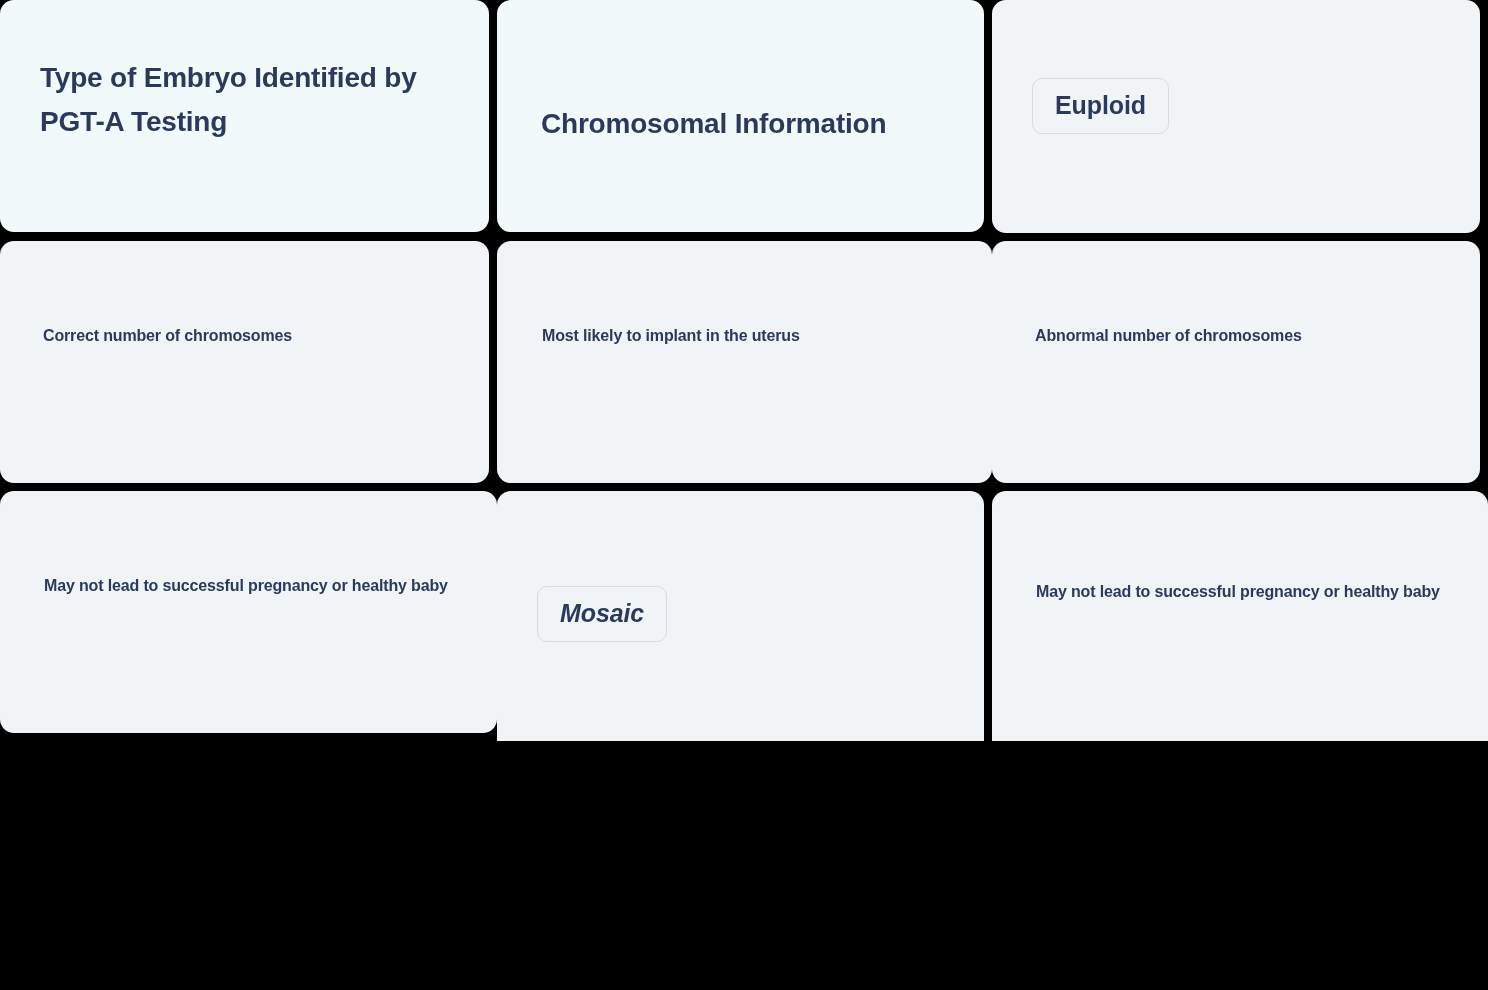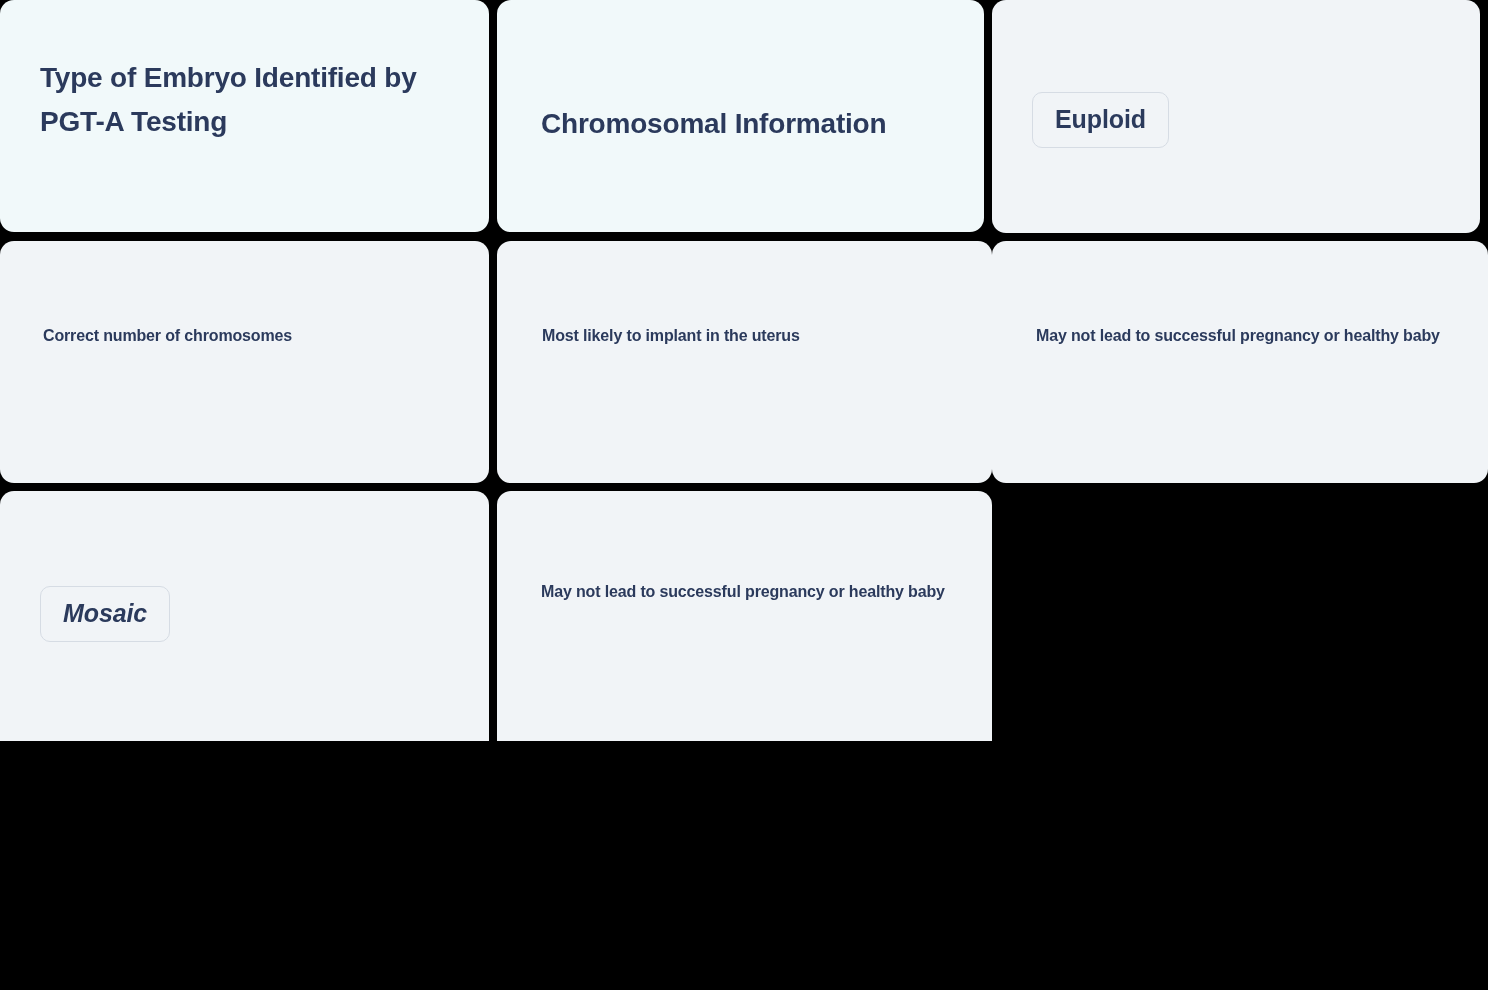--- a/index.html
+++ b/index.html
@@ -88,21 +88,21 @@
     padding: 11px 22px 13px 22px;
     background: #f1f4f7;
     border: 1.5px solid #d6dce4;
     border-radius: 10px;
     font-size: 25px;
     font-weight: bold;
     color: #2b3a5c;
     letter-spacing: -0.1px;
     line-height: 1.2;
   }
-  .badge.r1 { top: 92px; }
+  .badge.r1 { top: 78px; }
   .badge.r2 { top: 95px; }
   .badge.r3 { top: 95px; font-style: italic; }
 
   
   .body-text {
     position: absolute;
     font-size: 16px;
     font-weight: bold;
     line-height: 1.68;
     color: #2b3a5c;
@@ -147,20 +147,25 @@
       </div>
     </div>
 
     <div class="cell dcell col3">
       <div class="cell-inner">
         <div class="body-text b-r1c3">Most likely to implant in the uterus</div>
       </div>
     </div>
 
 
+    <div class="cell dcell col2">
+      <div class="cell-inner">
+        <div class="body-text b-r2c2">Abnormal number of chromosomes</div>
+      </div>
+    </div>
 
     <div class="cell dcell col3">
       <div class="cell-inner">
         <div class="body-text b-r2c3">May not lead to successful pregnancy or healthy baby</div>
       </div>
     </div>
 
     <div class="cell dcell col1 lastrow">
       <div class="cell-inner">
         <span class="badge r3">Mosaic</span>

